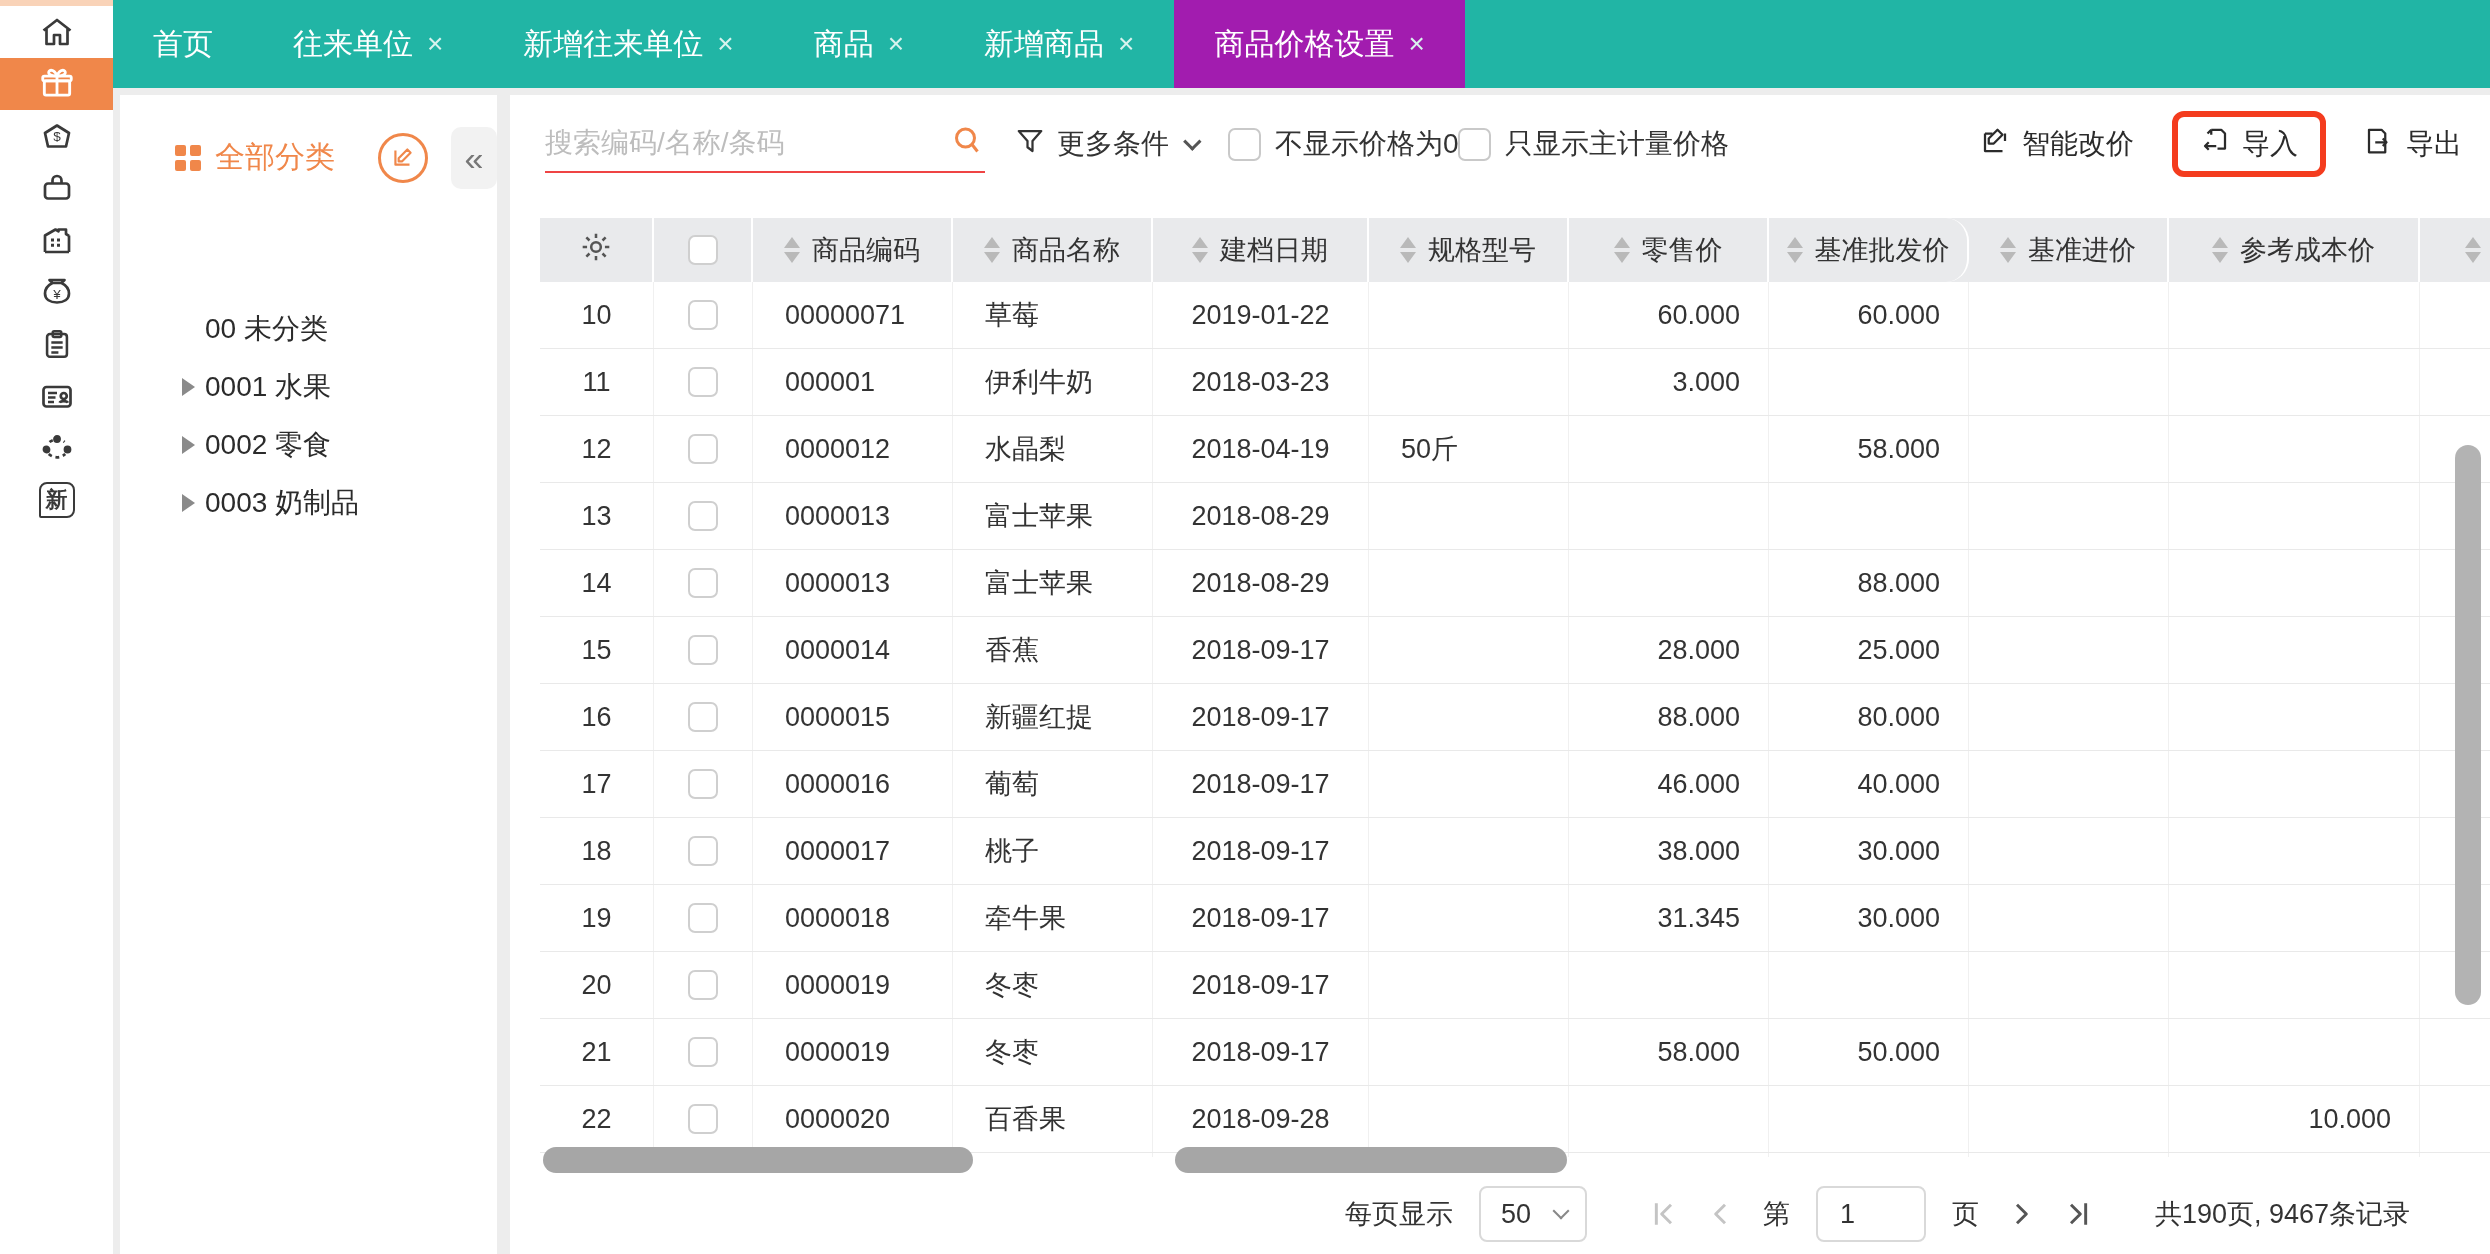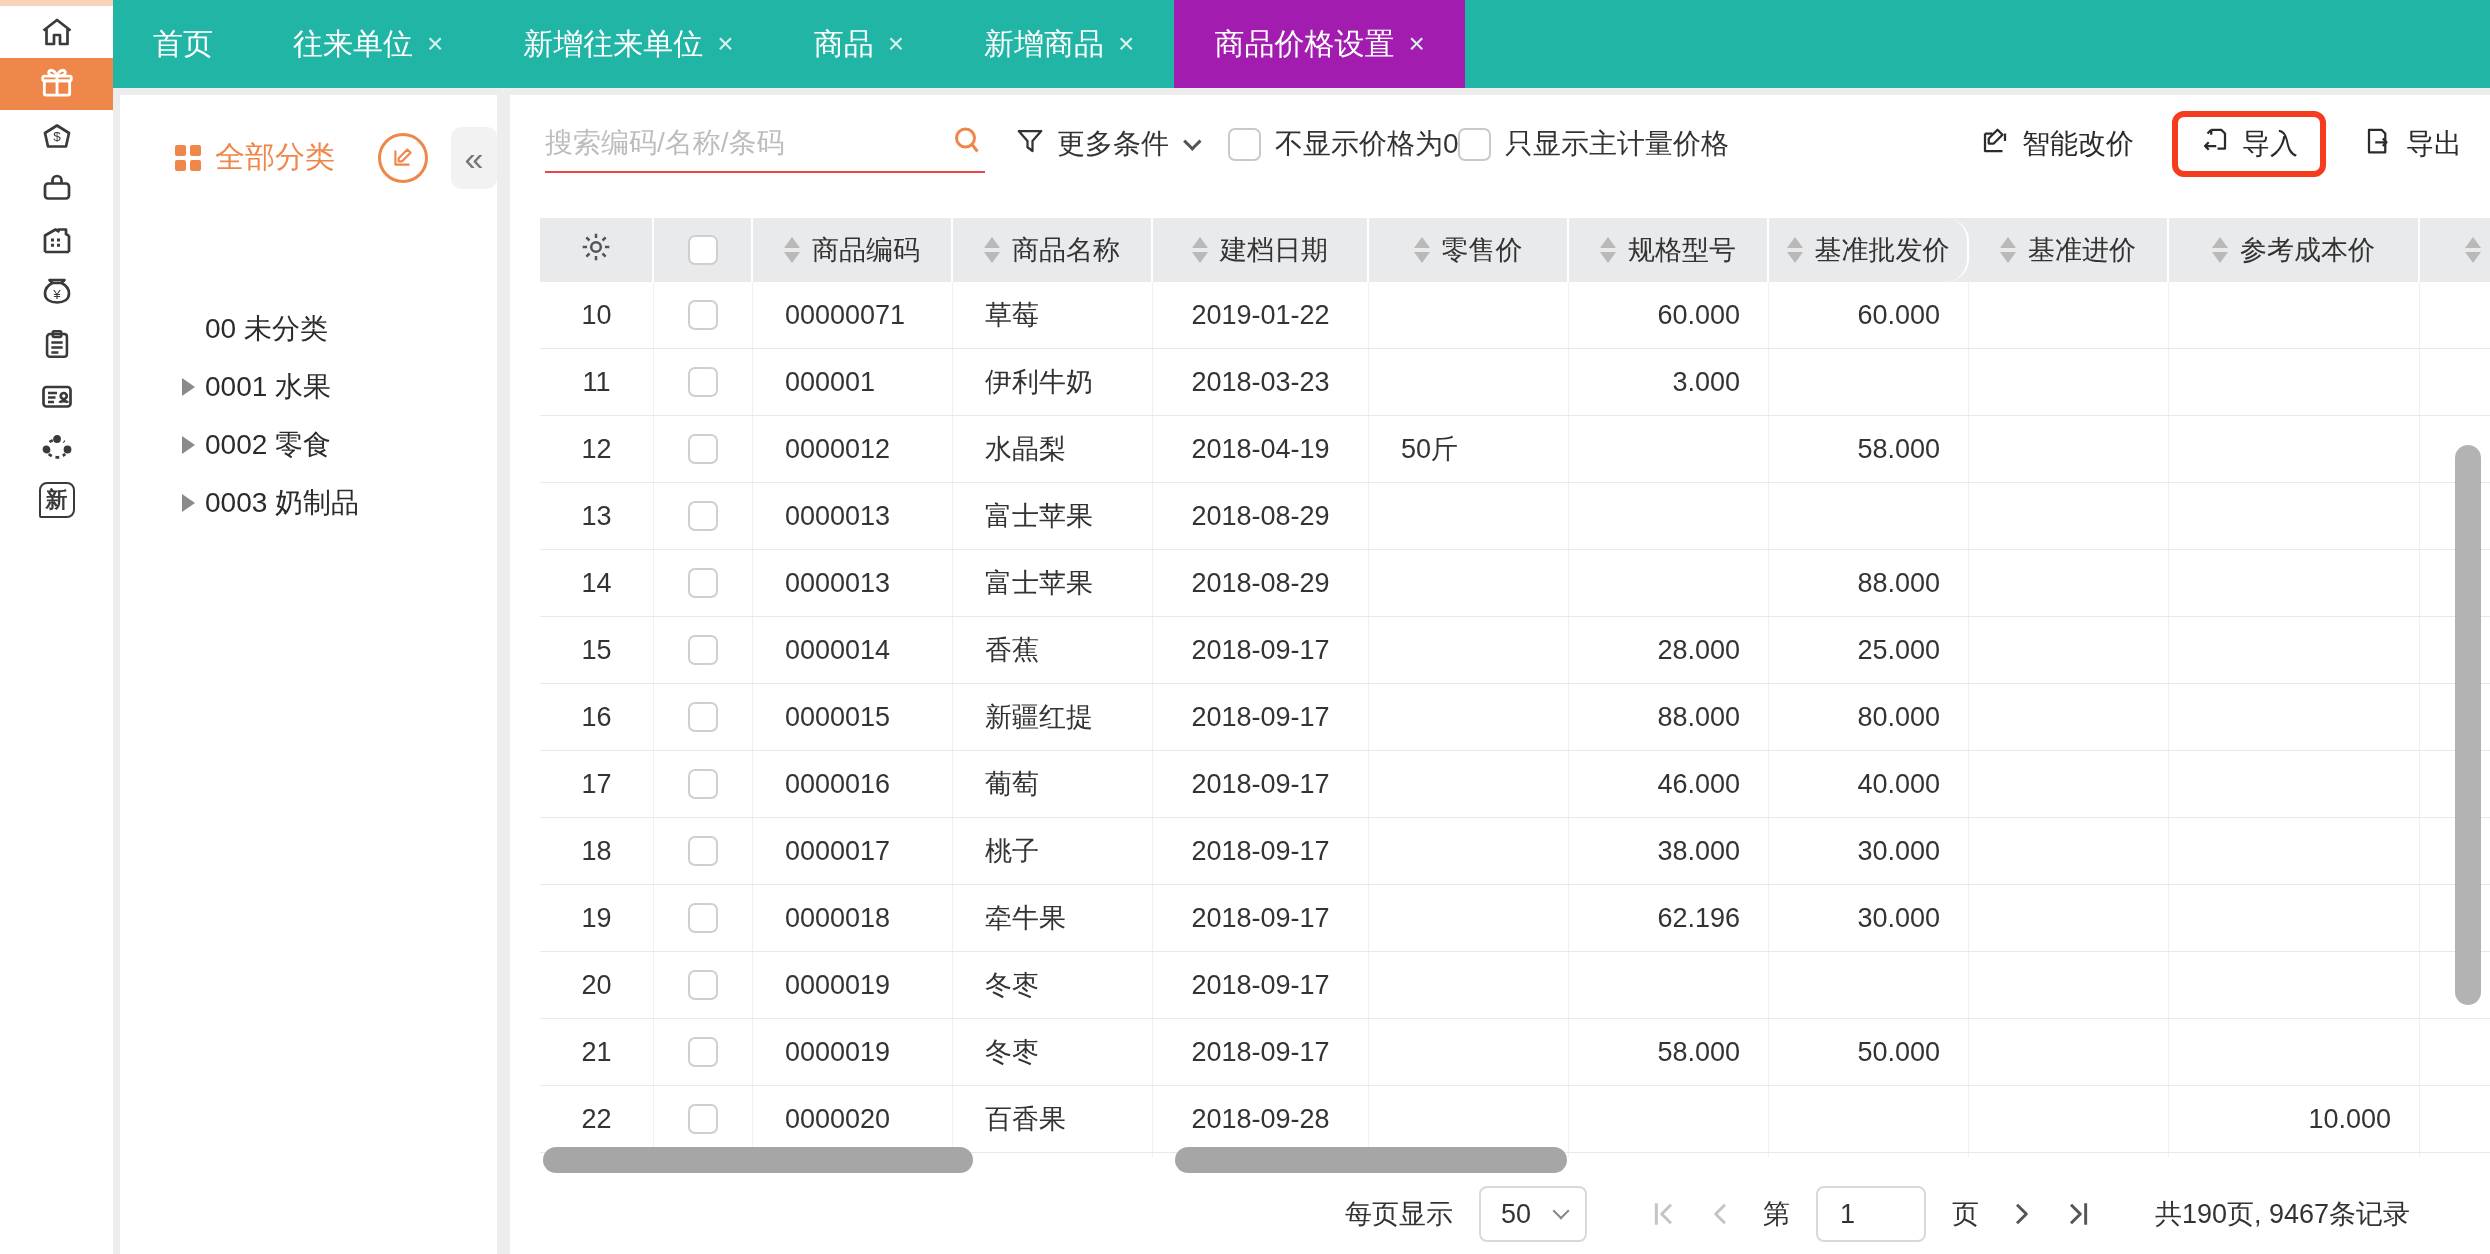--- a/index.html
+++ b/index.html
@@ -331,28 +331,28 @@
             <span class="up"></span>
             <span class="dn"></span>
           </span>
           <span>建档日期</span>
         </div>
         <div class="tcell" style="width: 200px;">
           <span class="sort">
             <span class="up"></span>
             <span class="dn"></span>
           </span>
+          <span>规格型号</span>
+        </div>
+        <div class="tcell" style="width: 200px;">
+          <span class="sort">
+            <span class="up"></span>
+            <span class="dn"></span>
+          </span>
           <span>零售价</span>
-        </div>
-        <div class="tcell" style="width: 200px;">
-          <span class="sort">
-            <span class="up"></span>
-            <span class="dn"></span>
-          </span>
-          <span>规格型号</span>
         </div>
         <div class="tcell" style="width: 200px; border-radius: 23px;">
           <span class="sort">
             <span class="up"></span>
             <span class="dn"></span>
           </span>
           <span>基准批发价</span>
         </div>
         <div class="tcell" style="width: 200px;">
           <span class="sort">
@@ -513,21 +513,21 @@
         </div>
         <div class="trow tbody-row">
           <div class="tcell ac" style="width: 114px;">19</div>
           <div class="tcell ac" style="width: 99px;">
             <span class="row-cb"></span>
           </div>
           <div class="tcell al" style="width: 200px;">0000018</div>
           <div class="tcell al" style="width: 200px;">牵牛果</div>
           <div class="tcell ac" style="width: 216px;">2018-09-17</div>
           <div class="tcell al" style="width: 200px;"></div>
-          <div class="tcell ar" style="width: 200px;">62.196</div>
+          <div class="tcell ar" style="width: 200px;">31.345</div>
           <div class="tcell ar" style="width: 200px;">30.000</div>
           <div class="tcell ar" style="width: 200px;"></div>
           <div class="tcell ar" style="width: 251px;"></div>
           <div class="tcell ac" style="width: 120px;"></div>
         </div>
         <div class="trow tbody-row">
           <div class="tcell ac" style="width: 114px;">20</div>
           <div class="tcell ac" style="width: 99px;">
             <span class="row-cb"></span>
           </div>

